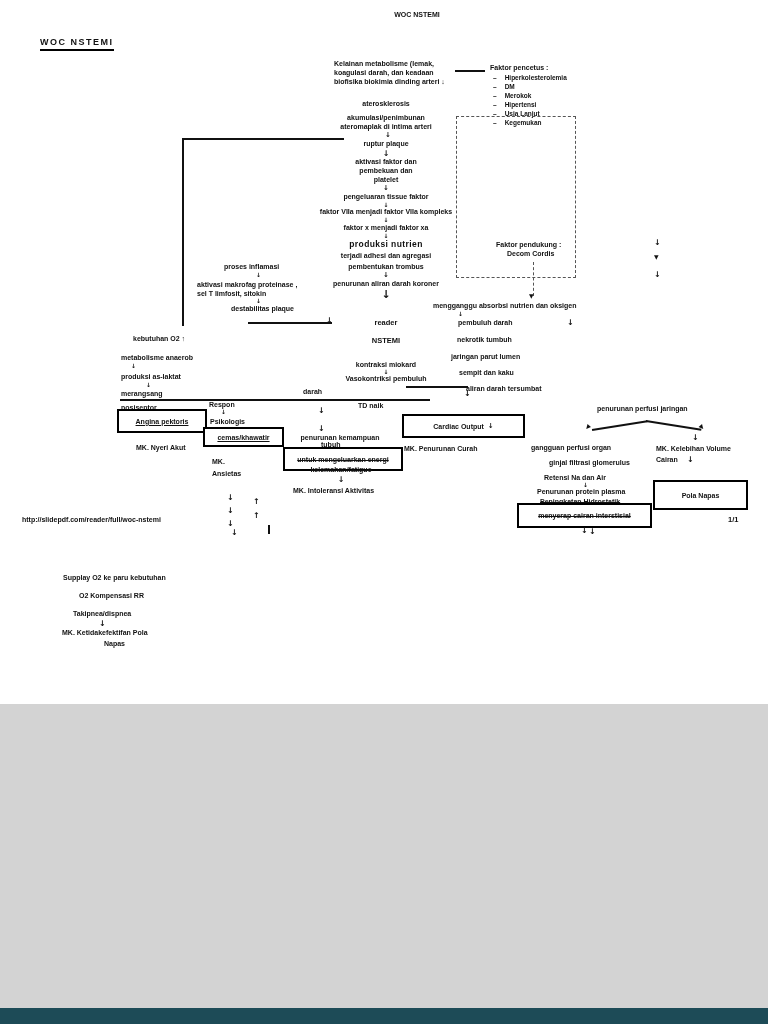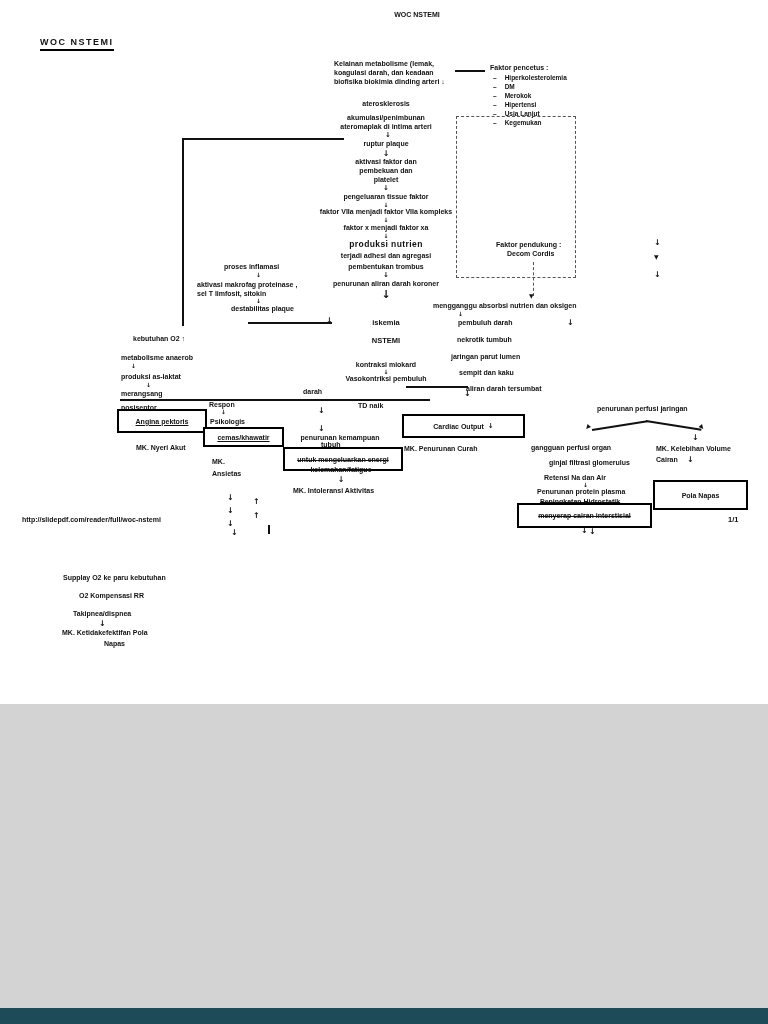--- a/index.html
+++ b/index.html
@@ -86,21 +86,21 @@
   <div class="n cx" style="left:386px;top:208px">faktor VIIa menjadi faktor VIIa kompleks</div>
   <div class="n ar cx" style="left:386px;top:216px;font-size:6px">↓</div>
   <div class="n cx" style="left:386px;top:224px">faktor x menjadi faktor xa</div>
   <div class="n ar cx" style="left:386px;top:232px;font-size:6px">↓</div>
   <div class="n big cx" style="left:386px;top:239px">produksi nutrien</div>
   <div class="n cx" style="left:386px;top:252px">terjadi adhesi dan agregasi</div>
   <div class="n cx" style="left:386px;top:263px">pembentukan trombus</div>
   <div class="n ar cx" style="left:386px;top:271px;font-size:7px">↓</div>
   <div class="n cx" style="left:386px;top:280px">penurunan aliran darah koroner</div>
   <div class="n ar cx" style="left:386px;top:288px;font-size:11px">↓</div>
-  <div class="n cx" style="left:386px;top:318px;font-size:7.5px">iskemia</div>
+  <div class="n cx" style="left:386px;top:318px;font-size:7.5px">reader</div>
   <div class="n b cx" style="left:386px;top:336px;font-size:7.5px">NSTEMI</div>
   <div class="n cx" style="left:386px;top:361px">kontraksi miokard</div>
   <div class="n ar cx" style="left:386px;top:368px;font-size:6px">↓</div>
   <div class="n cx" style="left:386px;top:375px">Vasokontriksi pembuluh</div>
   <div class="n" style="left:303px;top:388px">darah</div>
   <div class="ln" style="left:120px;top:399px;width:310px"></div>
   <div class="n" style="left:358px;top:402px">TD naik</div>
   <div class="n ar" style="left:318px;top:406px">↓</div>
   <div class="n ar" style="left:318px;top:424px">↓</div>
 

